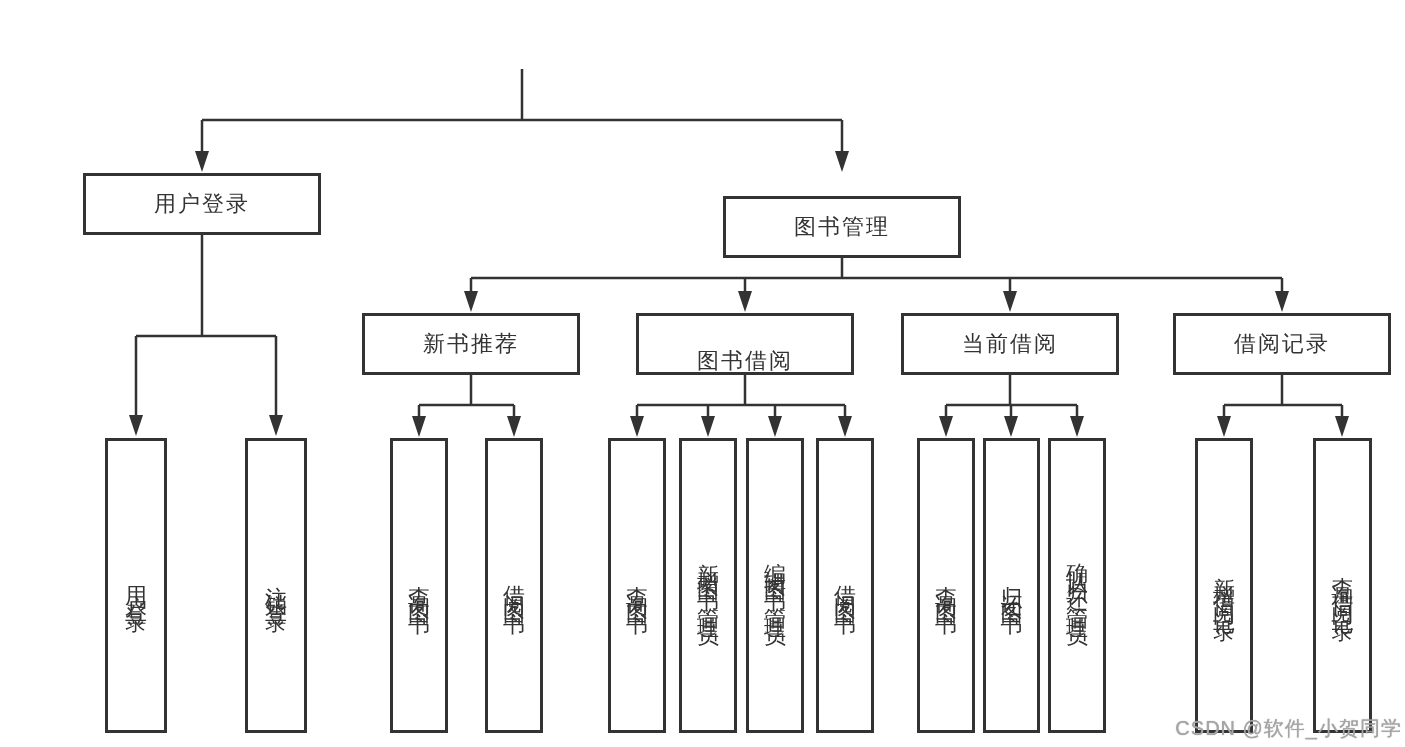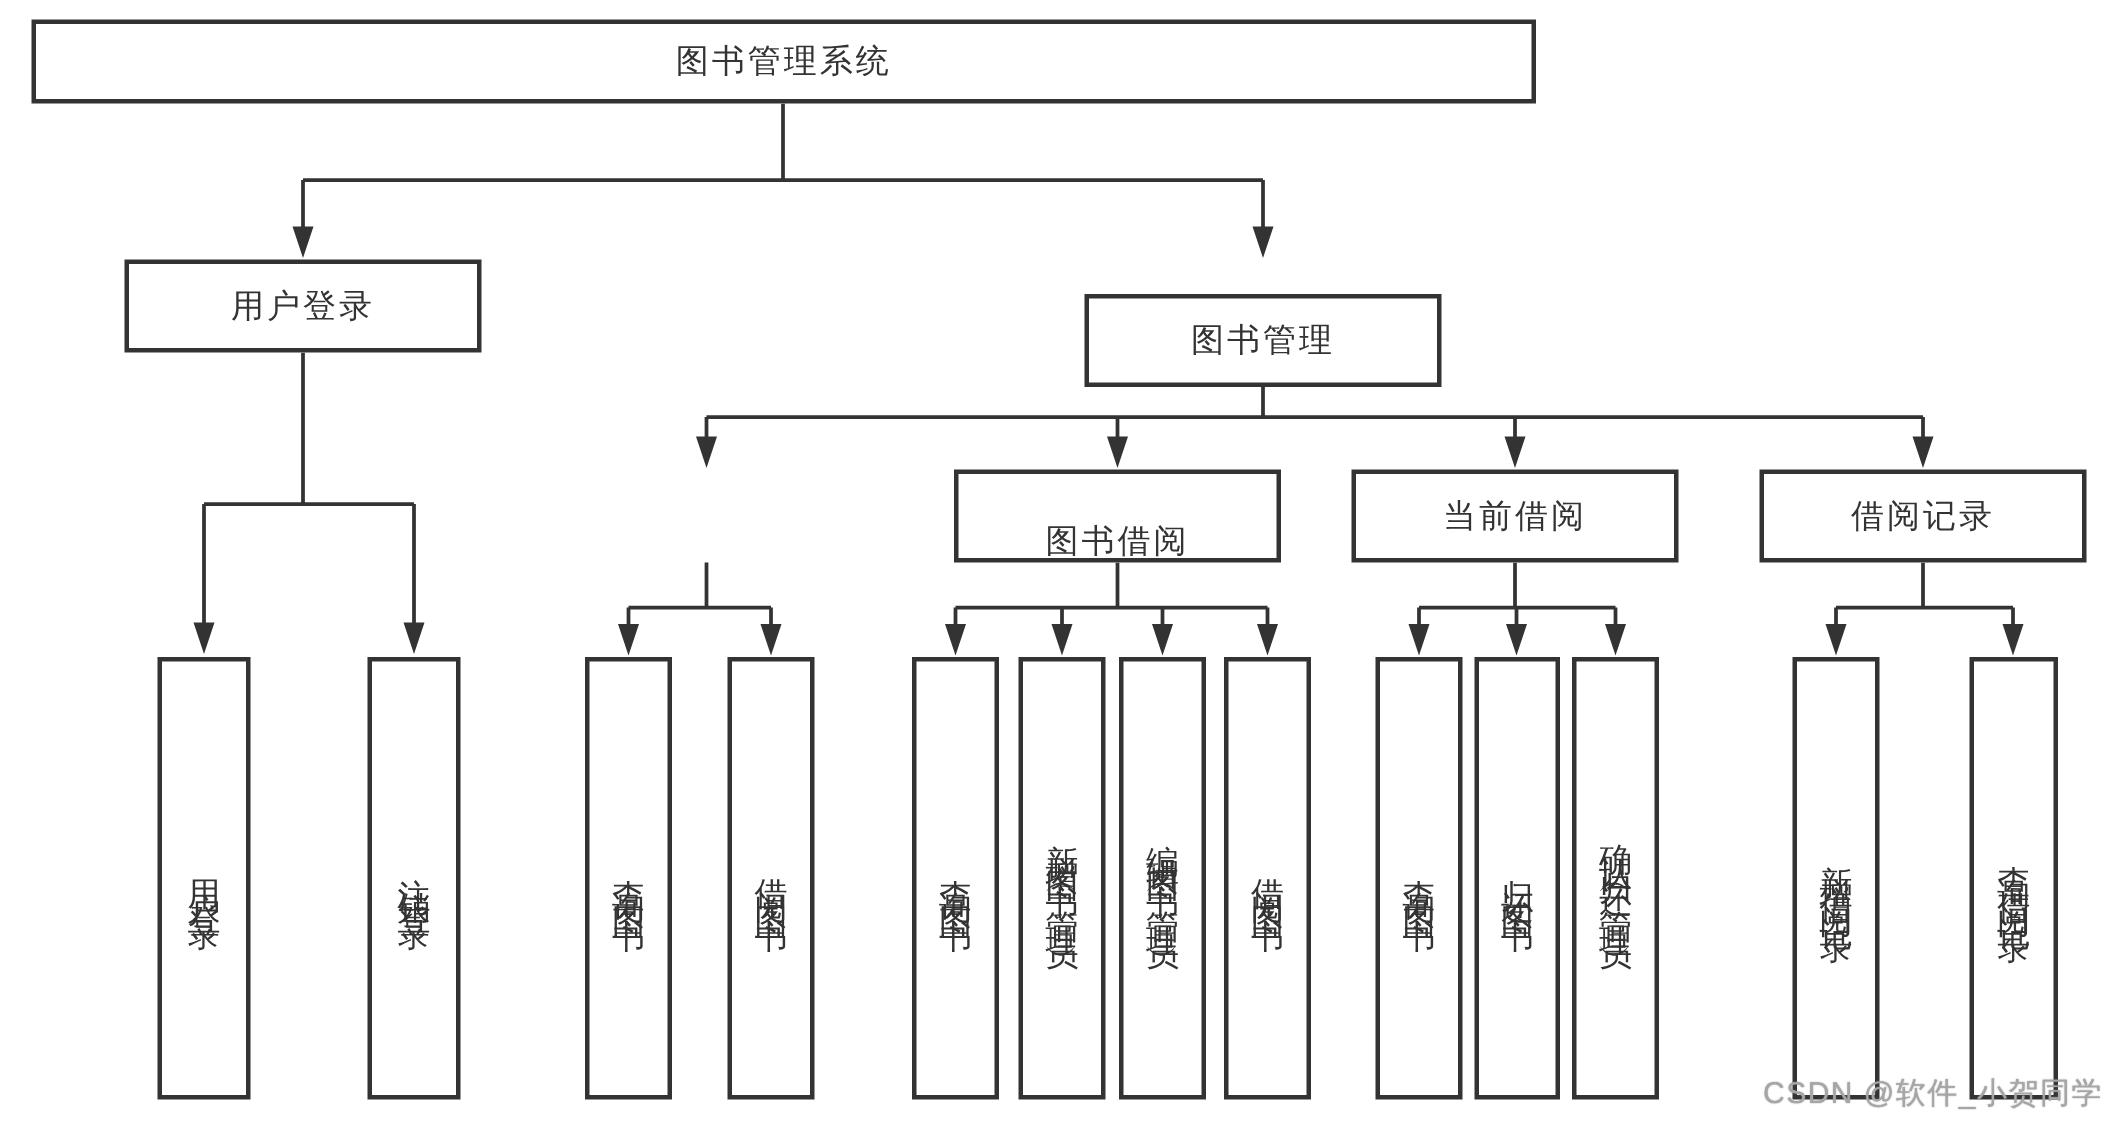--- a/index.html
+++ b/index.html
@@ -63,31 +63,31 @@
       <polygon points="768,416 782,416 775,437"></polygon>
       <polygon points="838,416 852,416 845,437"></polygon>
       <polygon points="939,416 953,416 946,437"></polygon>
       <polygon points="1004,416 1018,416 1011,437"></polygon>
       <polygon points="1070,416 1084,416 1077,437"></polygon>
       <polygon points="1217,416 1231,416 1224,437"></polygon>
       <polygon points="1335,416 1349,416 1342,437"></polygon>
     </g>
   </svg>
 
-  <div class="node" style="left:21px;top:13px;width:1003px;height:56px;">
-    <span class="lbl">图书管理系统</span>
-  </div>
 
   <div class="node" style="left:83px;top:173px;width:238px;height:62px;">
     <span class="lbl">用户登录</span>
   </div>
   <div class="node" style="left:723px;top:173px;width:238px;height:62px;margin-top:23px;">
     <span class="lbl">图书管理</span>
   </div>
 
+  <div class="node" style="left:362px;top:313px;width:218px;height:62px;">
+    <span class="lbl">新书推荐</span>
+  </div>
   <div class="node" style="left:636px;top:313px;width:218px;height:62px;align-items:flex-end;">
     <span class="lbl">图书借阅</span>
   </div>
   <div class="node" style="left:901px;top:313px;width:218px;height:62px;">
     <span class="lbl">当前借阅</span>
   </div>
   <div class="node" style="left:1173px;top:313px;width:218px;height:62px;">
     <span class="lbl">借阅记录</span>
   </div>
 

